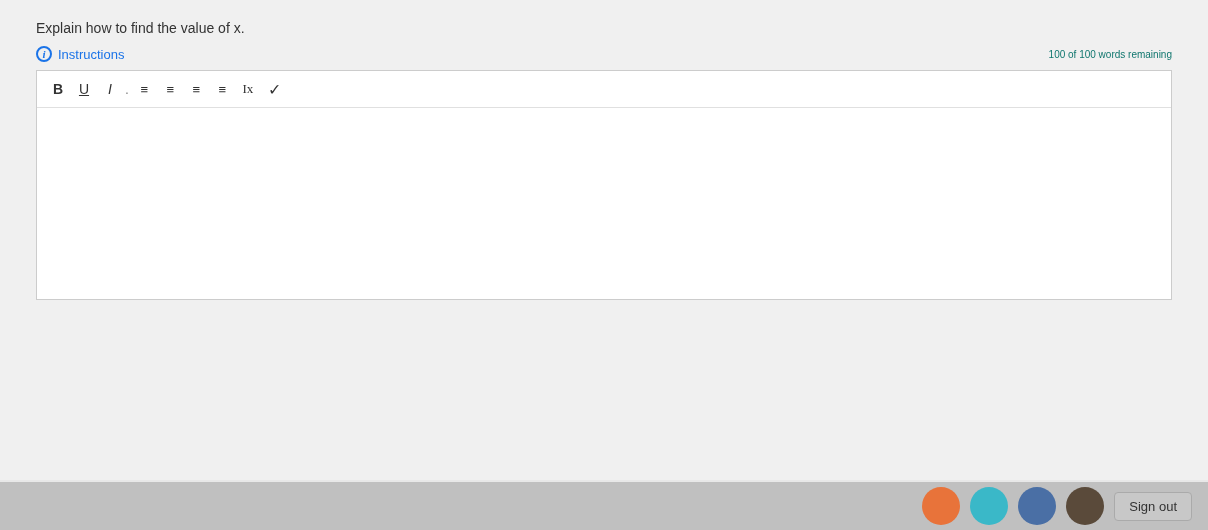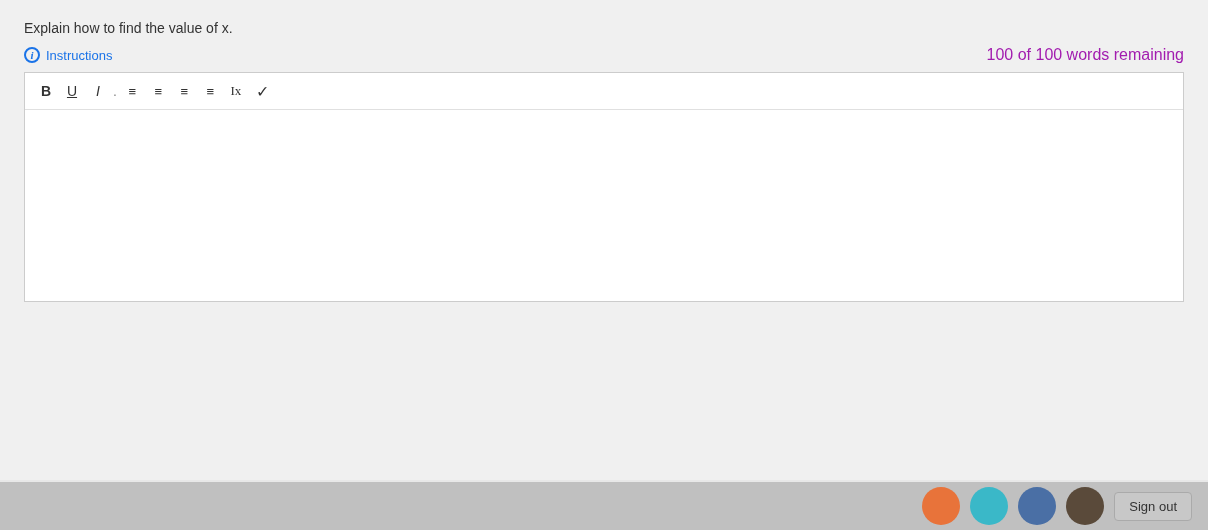--- a/index.html
+++ b/index.html
@@ -7,21 +7,21 @@
       font-family: Arial, sans-serif;
       background: #e8e8e8;
       min-height: 530px;
       width: 1208px;
       position: relative;
       overflow: hidden;
     }
 
     .main-content {
       background: #f0f0f0;
-      padding: 20px 24px;
+      padding: 20px 36px;
       min-height: 480px;
     }
 
     .question-prompt {
       font-size: 14px;
       color: #333;
       margin-bottom: 10px;
     }
 
     .question-number {
@@ -56,22 +56,22 @@
       justify-content: center;
       font-size: 11px;
       color: #1a73e8;
       font-style: italic;
       font-family: serif;
       font-weight: bold;
       flex-shrink: 0;
     }
 
     .word-count {
-      font-size: 16px;
-      color: #a21caf;
+      font-size: 10px;
+      color: #0f766e;
     }
 
     .editor-container {
       background: white;
       border: 1px solid #ccc;
       min-height: 230px;
     }
 
     .toolbar {
       display: flex;

